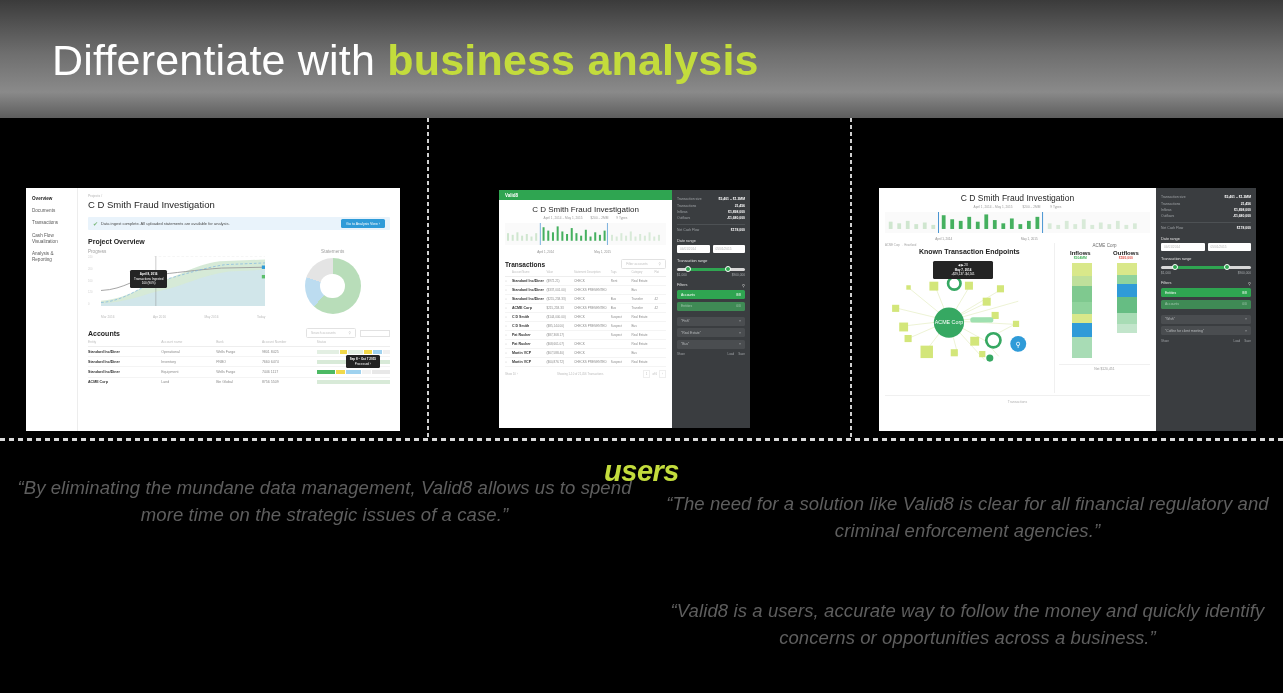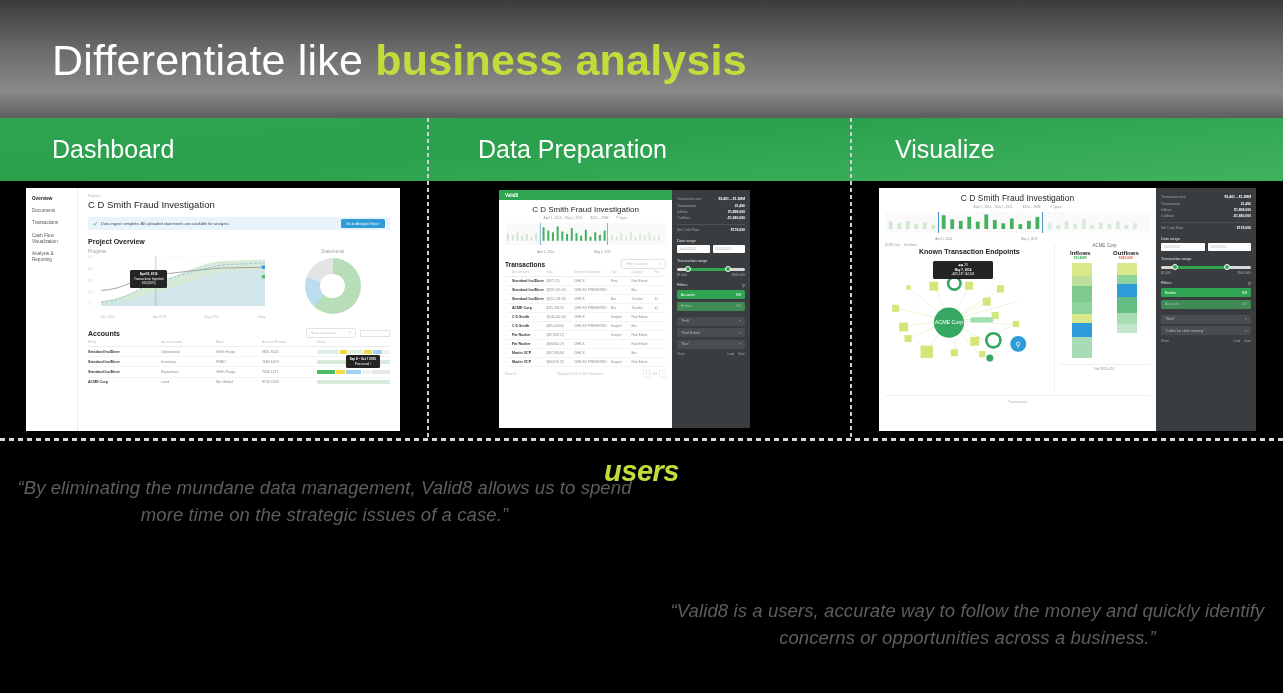--- a/index.html
+++ b/index.html
@@ -134,28 +134,23 @@
   .q2 { left: 660px; top: 491px; width: 615px; }
   .q3 { left: 12px;  top: 598px; width: 625px; }
   .q4 { left: 660px; top: 598px; width: 615px; }
 </style>
 </head>
 <body>
 
 <div class="slide">
 
   <div class="title-bar">
-    <div class="title-text"><span>Differentiate like </span><span class="accent">business analysis</span></div>
+    <div class="title-text"><span>Differentiate with </span><span class="accent">business analysis</span></div>
   </div>
 
-  <div class="green-band">
-    <div class="band-label l1">Dashboard</div>
-    <div class="band-label l2">Data Preparation</div>
-    <div class="band-label l3">Visualize</div>
-  </div>
 
   <div class="vdiv v1"></div>
   <div class="vdiv v2"></div>
   <div class="hdiv"></div>
 
   <div class="shot p1">
     <div class="sb">
       <div class="sb-item active">Overview</div>
       <div class="sb-item">Documents</div>
       <div class="sb-item">Transactions</div>
@@ -741,15 +736,16 @@
       <div style="display:flex;font-size:3px;color:#9fa3a6;margin-top:4px;">
         <span style="flex:1;">Share</span>
         <span style="margin-right:4px;">Load</span>
         <span>Save</span>
       </div>
     </div>
   </div>
 
   <div class="users-head">users</div>
   <div class="quote q1">“By eliminating the mundane data management, Valid8 allows us to spend more time on the strategic issues of a case.”</div>
+  <div class="quote q2">“The need for a solution like Valid8 is clear for all financial regulatory and criminal enforcement agencies.”</div>
   <div class="quote q4">“Valid8 is a users, accurate way to follow the money and quickly identify concerns or opportunities across a business.”</div>
 
 </div>
 
 </body></html>

